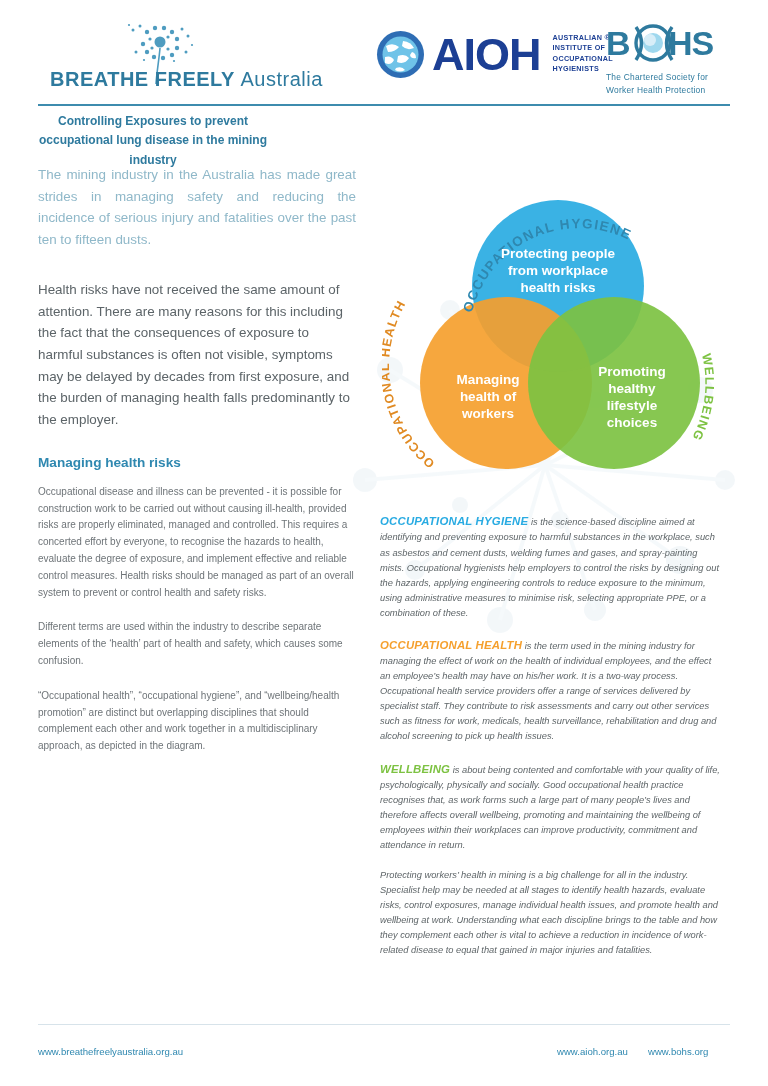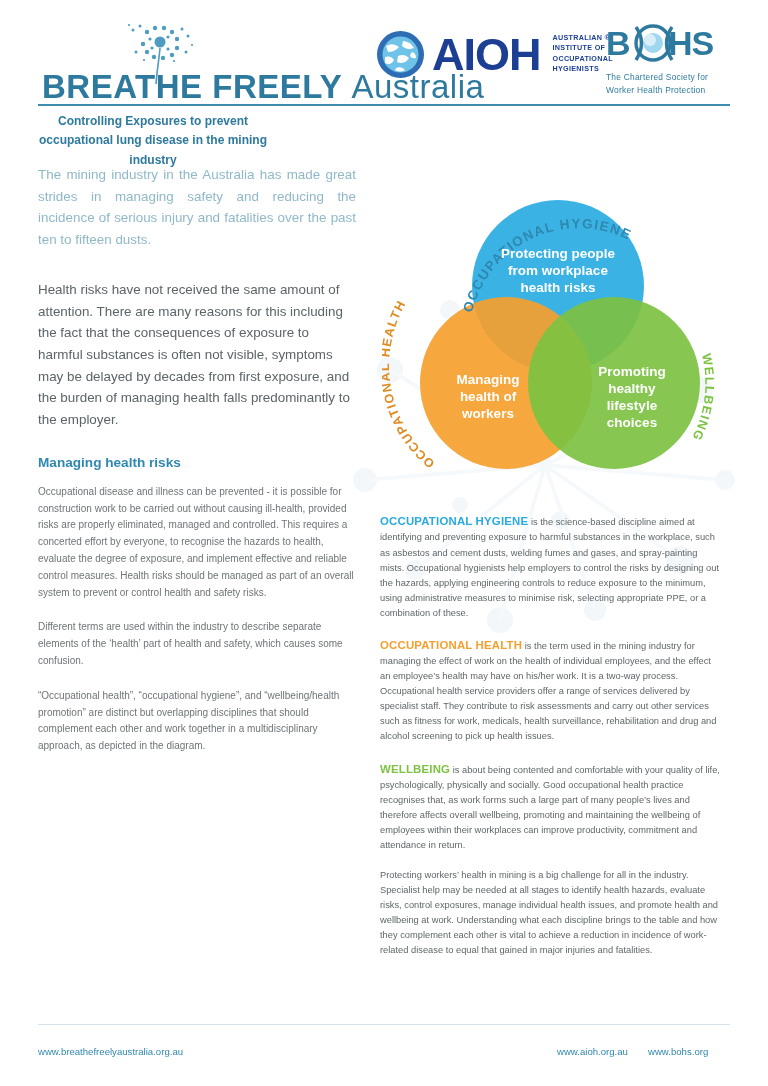--- a/index.html
+++ b/index.html
@@ -11,43 +11,43 @@
     -webkit-font-smoothing:antialiased;
   }
   .page{position:absolute;inset:0;}
 
   
   .watermark{position:absolute;left:330px;top:250px;width:430px;height:430px;opacity:.5;pointer-events:none;z-index:0;}
 
   
   .header{position:absolute;left:0;top:0;width:768px;height:108px;z-index:3;}
   .bf-logo{position:absolute;left:38px;top:26px;width:300px;height:72px;}
-  .bf-word{font-size:33px;font-weight:700;color:#2E7A9E;letter-spacing:.5px;
-    position:absolute;left:4px;top:42px;white-space:nowrap;text-align:center;}
+  .bf-word{font-size:20px;font-weight:700;color:#2E7A9E;letter-spacing:.5px;
+    position:absolute;left:12px;top:42px;white-space:nowrap;text-align:center;}
   .bf-word .light{font-weight:400;}
   .dandelion{position:absolute;left:78px;top:-4px;width:84px;height:62px;}
 
   .aioh{position:absolute;left:376px;top:26px;height:56px;display:flex;align-items:center;gap:7px;}
   .aioh-globe{width:49px;height:49px;flex:none;}
   .aioh-word{font-size:45px;font-weight:700;color:#1C3F94;letter-spacing:-1px;line-height:1;}
   .aioh-sub{font-size:7.2px;font-weight:700;color:#1C3F94;line-height:1.45;letter-spacing:.3px;}
   .aioh-sub .reg{font-size:8px;}
   .aioh-sub-row{display:flex;gap:12px;align-items:flex-start;}
 
   .bohs{position:absolute;left:606px;top:24px;width:130px;}
   .bohs-mark{height:40px;width:128px;}
   .bohs-tag{font-size:8.4px;color:#2E7A9E;line-height:1.5;letter-spacing:.25px;margin-top:3px;}
 
   .hdr-rule{position:absolute;left:38px;top:104px;width:692px;height:1.5px;background:#3E8CAE;z-index:3;}
   .tagline{position:absolute;left:38px;top:112px;width:230px;text-align:center;
     font-size:12px;font-weight:700;color:#2E7A9E;line-height:1.62;z-index:3;}
 
   
   .col-left{position:absolute;left:38px;top:164px;width:318px;z-index:2;}
-  .col-right{position:absolute;left:380px;top:164px;width:340px;z-index:2;}
+  .col-right{position:absolute;left:380px;top:164px;width:340px;z-index:2;font-style:italic;}
 
   h1.title{font-size:34px;line-height:1.14;font-weight:700;color:#2F88B0;margin:0 0 26px 0;letter-spacing:-.3px;}
   p.lead{font-size:13.4px;line-height:1.62;color:#8FB8C9;margin:0 0 28px 0;text-align:justify;}
   p.body-lg{font-size:13.4px;line-height:1.62;color:#5C6468;margin:0 0 24px 0;}
   h2.sub{font-size:13.6px;font-weight:700;color:#2F88B0;margin:0 0 14px 0;}
   p.body-sm{font-size:10px;line-height:1.68;color:#6E7478;margin:0 0 18px 0;}
 
   
   .venn-wrap{position:absolute;left:382px;top:176px;width:346px;height:332px;z-index:2;}
   p.rt{font-size:9.3px;line-height:1.62;color:#5F6669;margin:0 0 15px 0;}

